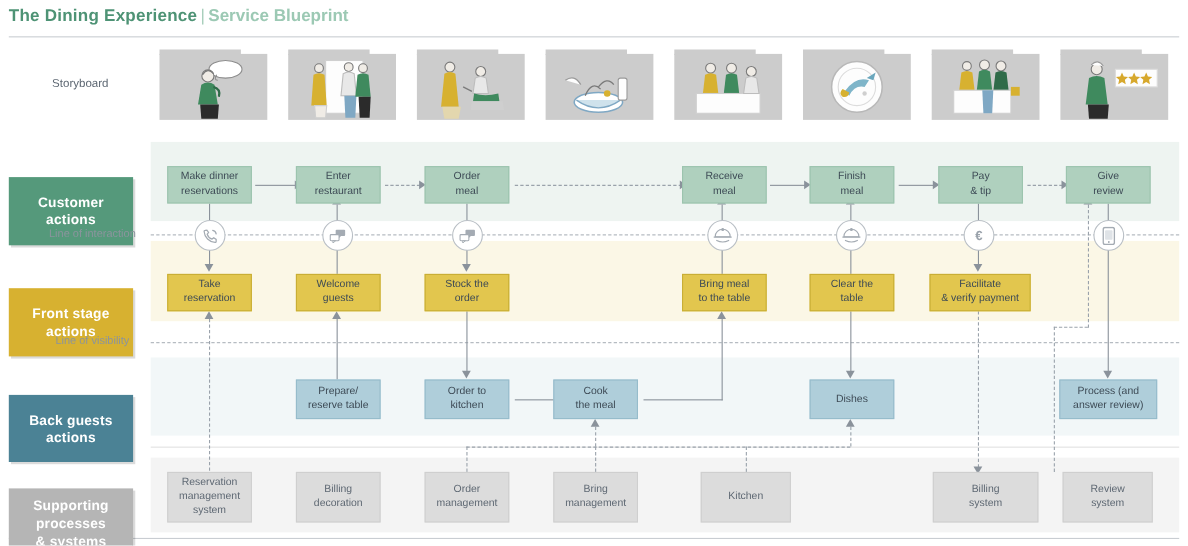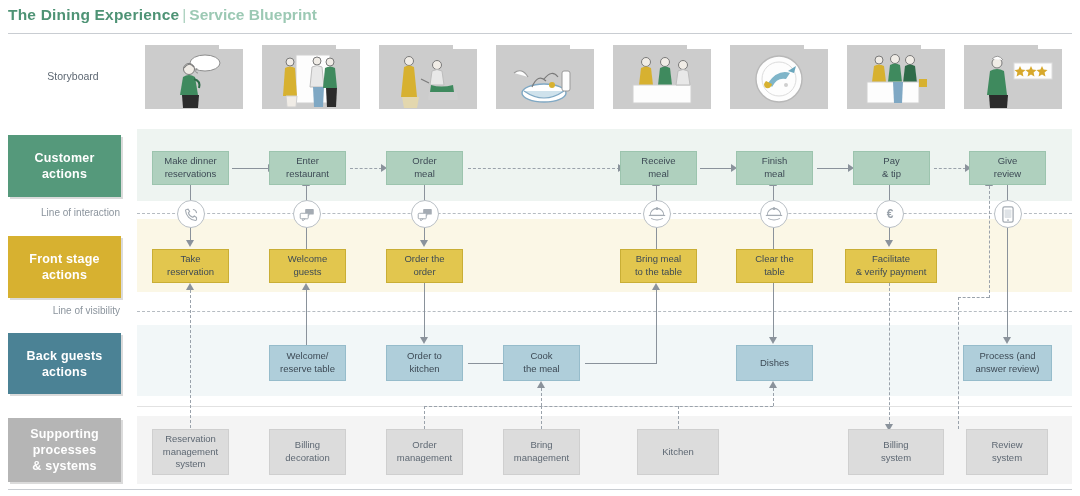--- a/index.html
+++ b/index.html
@@ -38,29 +38,30 @@
   .lane-back{top:325px;height:71px;background:#f2f7f8;}
   .lane-supp{top:416px;height:68px;background:#f4f4f4;}
 
   
   .lane-title{
     position:absolute;left:8px;width:113px;
     display:flex;align-items:center;justify-content:center;
     text-align:center;color:#ffffff;font-size:12.5px;font-weight:bold;
     line-height:1.28;letter-spacing:.2px;
     box-shadow:2px 2px 0 rgba(0,0,0,.14);
+    margin-top:26px;
   }
   .lt-cust{top:135px;height:62px;background:#55997B;}
   .lt-front{top:236px;height:62px;background:#D7B130;}
   .lt-back{top:333px;height:61px;background:#4B8295;}
   .lt-supp{top:418px;height:64px;background:#B5B5B5;}
 
   
   .sep-label{
-    position:absolute;font-size:10px;color:#8b949d;text-align:right;width:120px;left:0;
+    position:absolute;font-size:10px;color:#8b949d;text-align:center;width:120px;left:0;padding-left:24px;
   }
   .sep-line{
     position:absolute;left:137px;width:935px;height:0;
     border-top:1px dashed #b6bcc2;
   }
   .sep-int-label{top:207px;}
   .sep-int-line{top:213px;}
   .sep-vis-label{top:305px;}
   .sep-vis-line{top:311px;}
   .sep-plain{position:absolute;left:137px;width:935px;height:0;border-top:1px solid #e2e2e2;top:406px;}
@@ -417,34 +418,34 @@
     <div><span>Give</span><br><span>review</span></div>
   </div>
 
   <div class="box box-front" style="left:152px;width:77px;">
     <div><span>Take</span><br><span>reservation</span></div>
   </div>
   <div class="box box-front" style="left:269px;width:77px;">
     <div><span>Welcome</span><br><span>guests</span></div>
   </div>
   <div class="box box-front" style="left:386px;width:77px;">
-    <div><span>Order the</span><br><span>order</span></div>
+    <div><span>Stock the</span><br><span>order</span></div>
   </div>
   <div class="box box-front" style="left:620px;width:77px;">
     <div><span>Bring meal</span><br><span>to the table</span></div>
   </div>
   <div class="box box-front" style="left:736px;width:77px;">
     <div><span>Clear the</span><br><span>table</span></div>
   </div>
   <div class="box box-front" style="left:845px;width:92px;">
     <div><span>Facilitate</span><br><span>&amp; verify payment</span></div>
   </div>
 
   <div class="box box-back" style="left:269px;width:77px;">
-    <div><span>Welcome/</span><br><span>reserve table</span></div>
+    <div><span>Prepare/</span><br><span>reserve table</span></div>
   </div>
   <div class="box box-back" style="left:386px;width:77px;">
     <div><span>Order to</span><br><span>kitchen</span></div>
   </div>
   <div class="box box-back" style="left:503px;width:77px;">
     <div><span>Cook</span><br><span>the meal</span></div>
   </div>
   <div class="box box-back" style="left:736px;width:77px;">
     <div><span>Dishes</span></div>
   </div>

